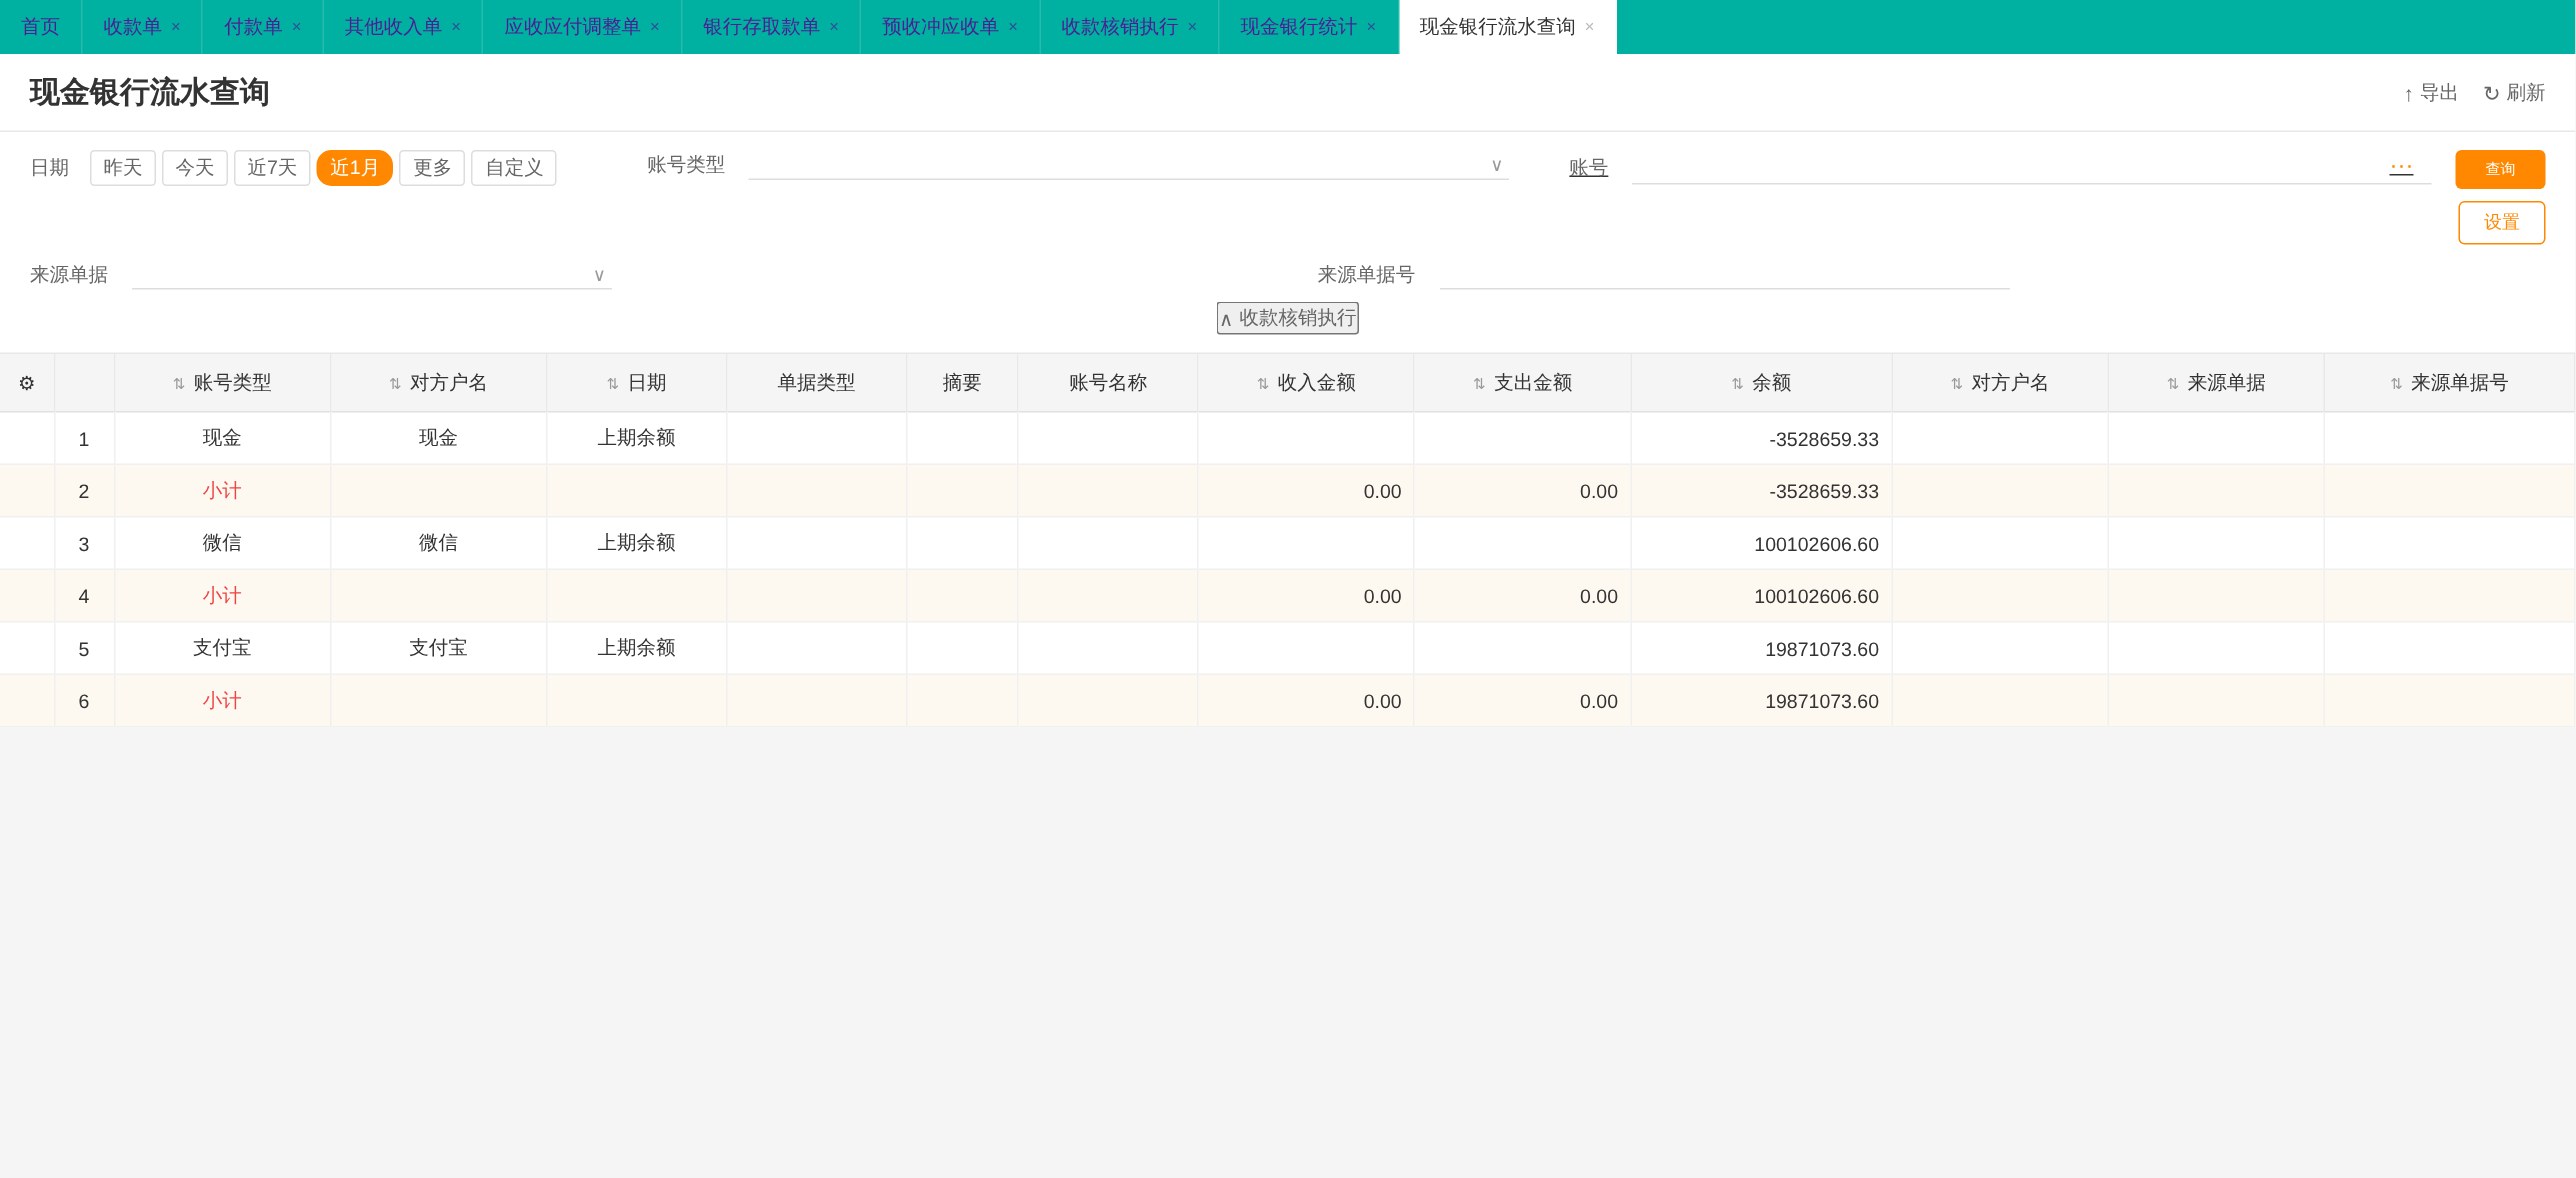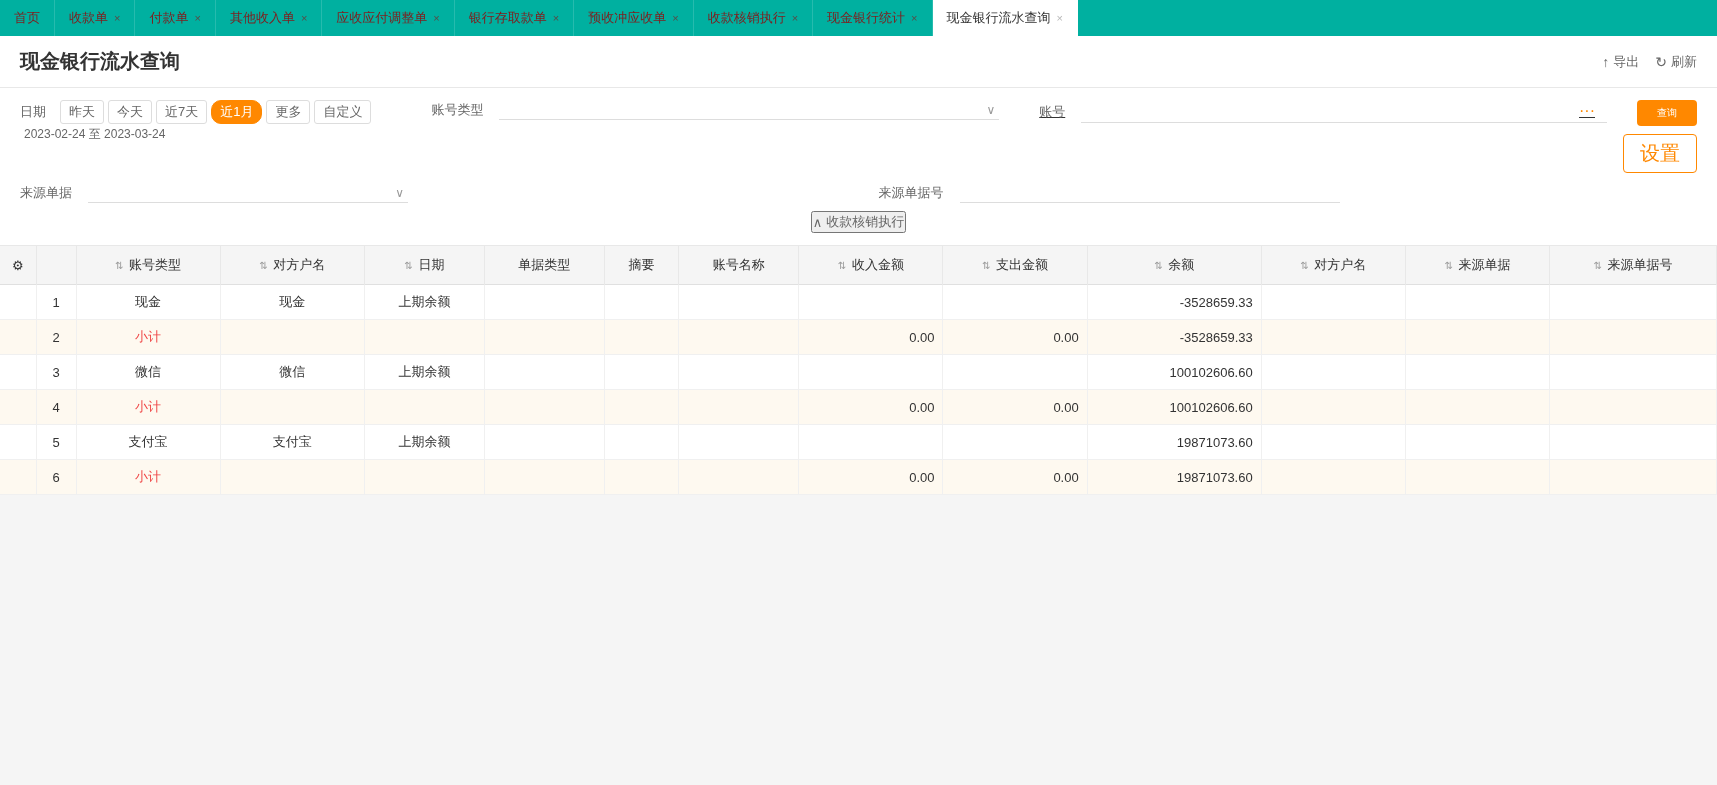--- a/index.html
+++ b/index.html
@@ -12,21 +12,21 @@
       align-items: center;
       height: 36px;
       padding: 0 0;
       overflow: hidden;
     }
     .nav-item {
       display: flex;
       align-items: center;
       height: 36px;
       padding: 0 14px;
-      color: #7f1d1d;
+      color: #4c1d95;
       font-size: 13px;
       cursor: pointer;
       white-space: nowrap;
       border-right: 1px solid rgba(255,255,255,0.15);
     }
     .nav-item.home {
       background: #00b0a0;
     }
     .nav-item.active {
       background: #fff;
@@ -144,21 +144,21 @@
       padding: 6px 20px;
       font-size: 10px;
       cursor: pointer;
     }
     .settings-btn {
       background: #fff;
       color: #ff8800;
       border: 1px solid #ff8800;
       border-radius: 4px;
       padding: 5px 16px;
-      font-size: 20px;
+      font-size: 12px;
       cursor: pointer;
       margin-top: 4px;
       display: block;
     }
     .collapse-row {
       display: flex;
       justify-content: center;
       align-items: center;
       padding: 4px 0 0;
     }
@@ -332,23 +332,20 @@
         <span class="filter-label">日期</span>
         <div class="date-filters">
           <button class="date-btn">昨天</button>
           <button class="date-btn">今天</button>
           <button class="date-btn">近7天</button>
           <button class="date-btn active">近1月</button>
           <button class="date-btn">更多</button>
           <button class="date-btn">自定义</button>
         </div>
       </div>
-      <div>
-        <span class="date-range-text">2023-02-24 至 2023-03-24</span>
-      </div>
     </div>
 
     <div class="account-filter-block" style="margin-left: 60px; flex: 1;">
       <span class="filter-label">账号类型</span>
       <div class="filter-select-wrapper">
         <input type="text" style="width: 100%;">
         <span class="filter-arrow">∨</span>
       </div>
     </div>
 

